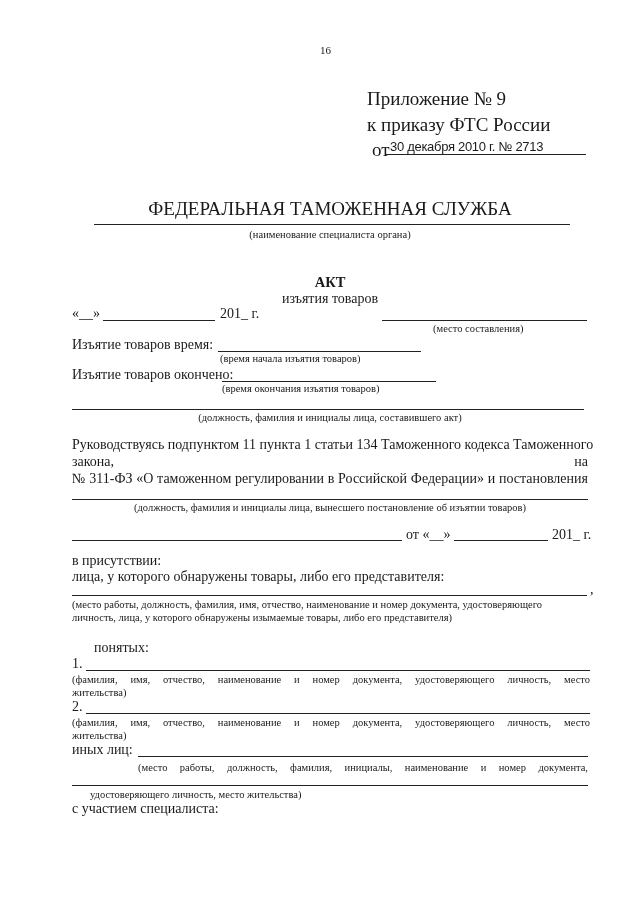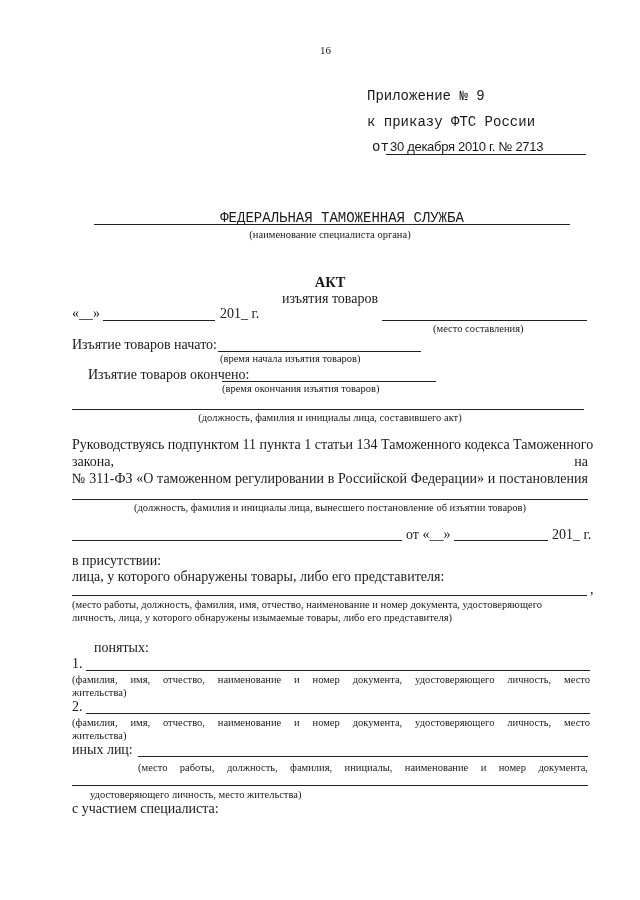--- a/index.html
+++ b/index.html
@@ -4,51 +4,51 @@
   <style>
     html, body { margin: 0; padding: 0; background: #ffffff; }
     body {
       width: 640px; height: 900px; position: relative; overflow: hidden;
       font-family: "Liberation Serif", "DejaVu Serif", serif; color: #1a1a1a;
     }
     .abs { position: absolute; white-space: nowrap; }
     .line { position: absolute; border-bottom: 1px solid #222; height: 0; }
     .small { font-size: 10.5px; }
     .normal { font-size: 14px; }
-    .hdr { font-size: 14px; font-family: Liberation Mono, monospace; }
+    .hdr { font-size: 19px; }
     .center { text-align: center; }
   </style>
 </head>
 <body>
 
 <div class="abs small" style="left:320px; top:44px; font-size:11px;">16</div>
 
 <div class="abs hdr" style="left:367px; top:88px;">Приложение № 9</div>
 <div class="abs hdr" style="left:367px; top:114px;">к приказу ФТС России</div>
 <div class="abs hdr" style="left:372px; top:139px;">от</div>
 <div class="abs" style="left:386px; top:139px; width:196px; border-bottom:1px solid #222; font-family:'Liberation Sans', sans-serif; font-size:13px; letter-spacing:-0.3px; padding-left:4px;">30 декабря 2010 г.  № 2713</div>
 
-<div class="abs hdr center" style="left:72px; top:198px; width:540px;margin-top:12px;">ФЕДЕРАЛЬНАЯ ТАМОЖЕННАЯ СЛУЖБА</div>
+<div class="abs hdr center" style="left:60px; top:198px; width:540px;">ФЕДЕРАЛЬНАЯ ТАМОЖЕННАЯ СЛУЖБА</div>
 <div class="line" style="left:94px; top:224px; width:476px;"></div>
 <div class="abs small center" style="left:60px; top:229px; width:540px;">(наименование специалиста органа)</div>
 
 <div class="abs center" style="left:60px; top:274px; width:540px; font-size:14.5px; font-weight:bold;">АКТ</div>
 <div class="abs normal center" style="left:60px; top:291px; width:540px;">изъятия товаров</div>
 
 <div class="abs normal" style="left:72px; top:306px;">«__»</div>
 <div class="line" style="left:103px; top:320px; width:112px;"></div>
 <div class="abs normal" style="left:220px; top:306px;">201_ г.</div>
 <div class="line" style="left:382px; top:320px; width:205px;"></div>
 <div class="abs small" style="left:433px; top:323px;">(место составления)</div>
 
-<div class="abs normal" style="left:72px; top:337px;">Изъятие товаров начато:</div>
+<div class="abs normal" style="left:72px; top:337px;">Изъятие товаров время:</div>
 <div class="line" style="left:218px; top:351px; width:203px;"></div>
 <div class="abs small" style="left:220px; top:353px;">(время начала изъятия товаров)</div>
 
-<div class="abs normal" style="left:88px; top:367px;">Изъятие товаров окончено:</div>
+<div class="abs normal" style="left:72px; top:367px;">Изъятие товаров окончено:</div>
 <div class="line" style="left:222px; top:381px; width:214px;"></div>
 <div class="abs small" style="left:222px; top:383px;">(время окончания изъятия товаров)</div>
 
 <div class="line" style="left:72px; top:409px; width:512px;"></div>
 <div class="abs small center" style="left:60px; top:412px; width:540px;">(должность, фамилия и инициалы лица, составившего акт)</div>
 
 <div class="abs normal" style="left:72px; top:437px; width:516px; text-align:justify; text-align-last:justify;">Руководствуясь подпунктом 11 пункта 1 статьи 134 Таможенного кодекса Таможенного</div>
 <div class="abs normal" style="left:72px; top:454px; width:516px; display:flex; justify-content:space-between;">
   <span>закона,</span>
   <span>на</span>

